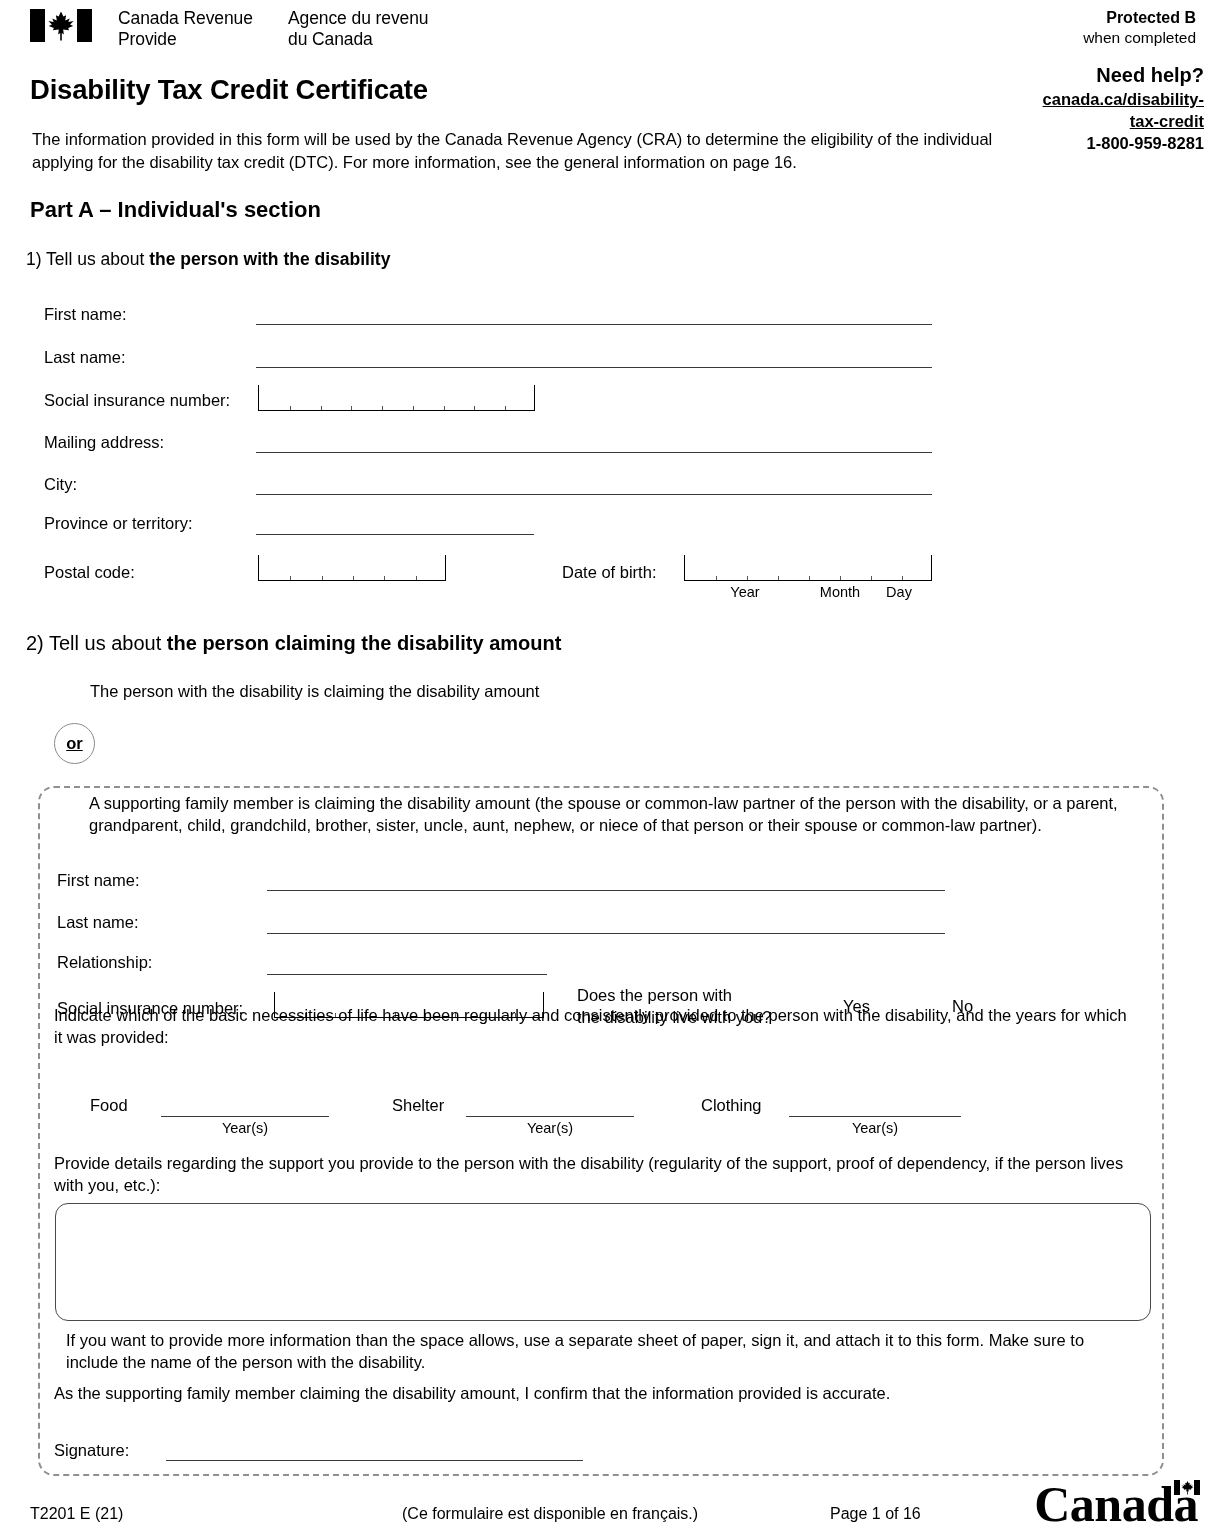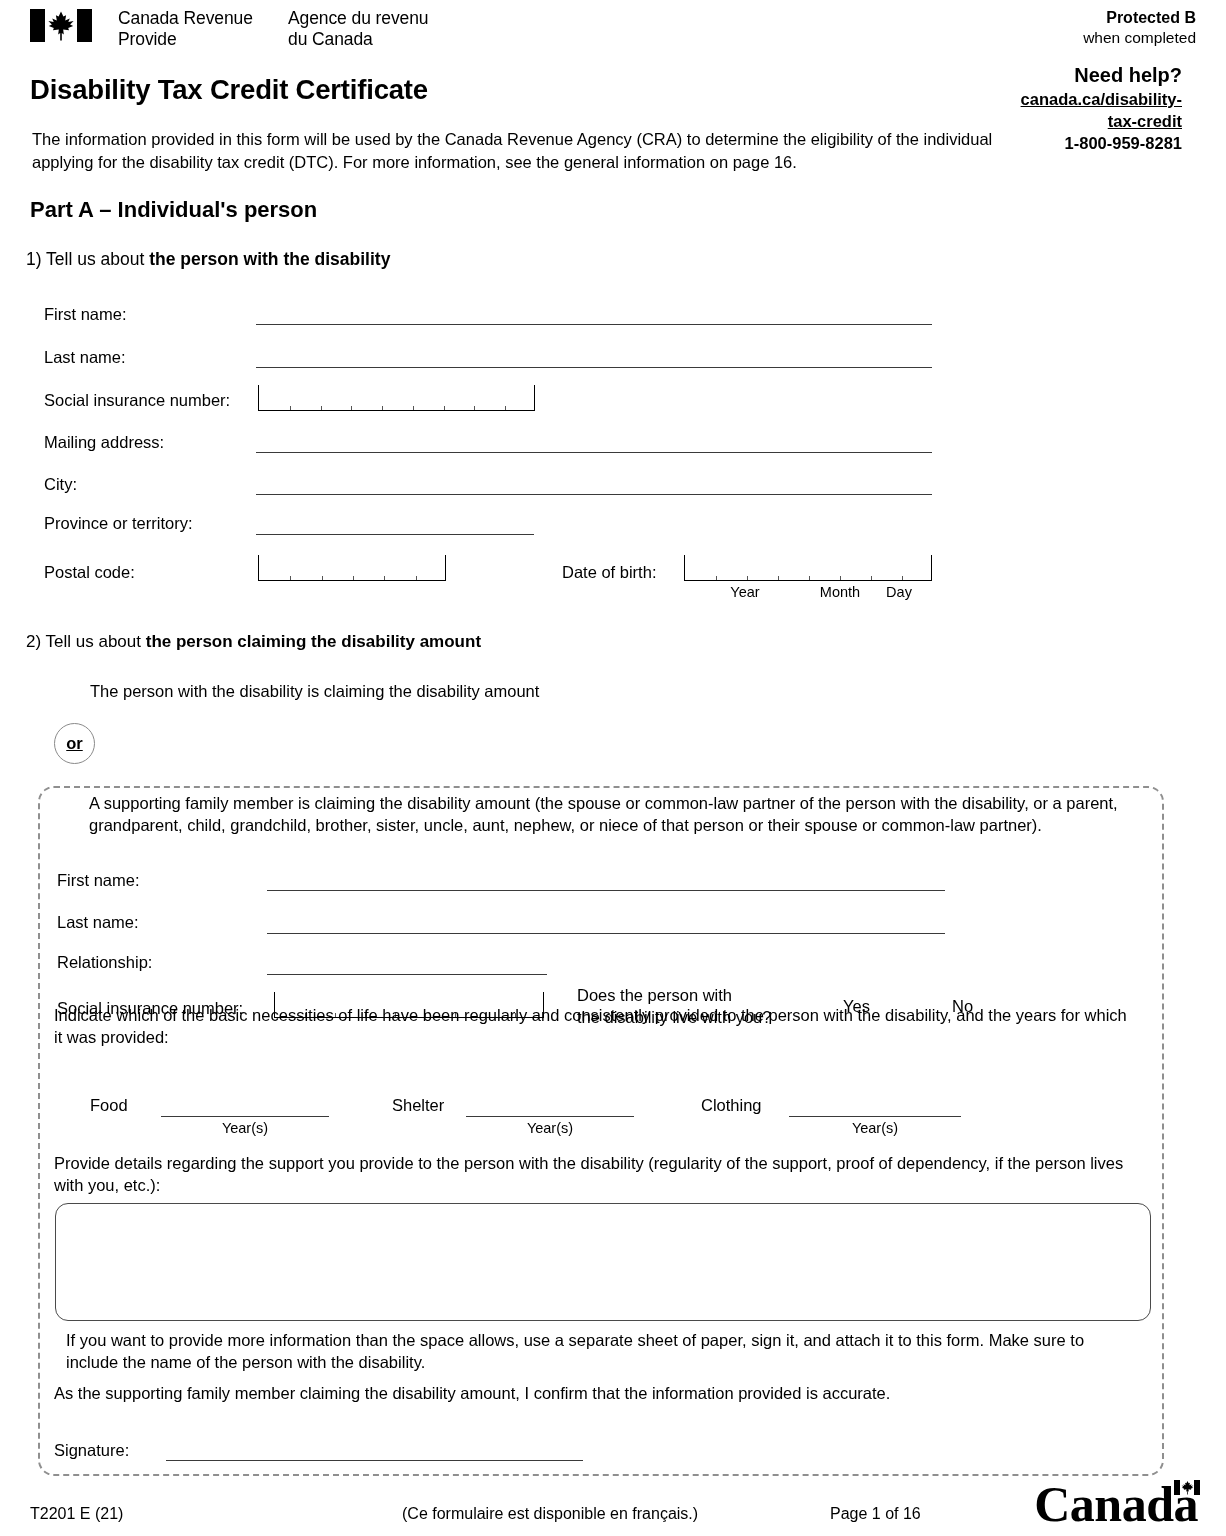--- a/index.html
+++ b/index.html
@@ -38,21 +38,21 @@
   }
 
   #protected-b {
     position: absolute; right: 30px; top: 7px;
     text-align: right; width: 330px;
   }
   #protected-b .pb-main { font-size: 16px; font-weight: bold; line-height: 21px; }
   #protected-b .pb-sub  { font-size: 15.5px; line-height: 19px; }
 
   #need-help {
-    position: absolute; right: 44px; top: 63px;
+    position: absolute; right: 22px; top: 63px;
     text-align: right; width: 330px;
   }
   #need-help .nh-title { font-size: 20px; font-weight: bold; line-height: 25px; }
   #need-help .nh-url   { font-size: 16.5px; font-weight: bold; line-height: 22px; text-decoration: underline; }
   #need-help .nh-phone { font-size: 16.5px; font-weight: bold; line-height: 22px; }
 
   
   #doc-title {
     position: absolute; left: 30px; top: 74px;
     font-size: 27.5px; font-weight: bold; letter-spacing: -0.2px;
@@ -64,21 +64,21 @@
   #part-a-title {
     position: absolute; left: 30px; top: 197px;
     font-size: 22px; font-weight: bold;
   }
   #q1-heading {
     position: absolute; left: 26px; top: 249px;
     font-size: 17.5px;
   }
   #q2-heading {
     position: absolute; left: 26px; top: 632px;
-    font-size: 17px;
+    font-size: 20px;
   }
   .bold { font-weight: bold; }
   .flabel { position: absolute; font-size: 16.5px; white-space: nowrap; }
 
   .uline {
     position: absolute;
     border-bottom: 1.6px solid #3a3a3a;
     height: 0;
   }
 
@@ -189,21 +189,21 @@
 <div id="need-help">
   <div class="nh-title">Need help?</div>
   <div class="nh-url">canada.ca/disability-</div>
   <div class="nh-url">tax-credit</div>
   <div class="nh-phone">1-800-959-8281</div>
 </div>
 
 <div id="doc-title">Disability Tax Credit Certificate</div>
 <div id="intro-text">The information provided in this form will be used by the Canada Revenue Agency (CRA) to determine the eligibility of the individual applying for the disability tax credit (DTC). For more information, see the general information on page 16.</div>
 
-<div id="part-a-title">Part A – Individual's person</div>
+<div id="part-a-title">Part A – Individual's section</div>
 
 <div id="q1-heading">
   <span>1) Tell us about </span><span class="bold">the person with the disability</span>
 </div>
 
 <div class="flabel" style="left:44px; top:305px;">First name:</div>
 <div class="uline" style="left:256px; top:324px; width:676px;"></div>
 
 <div class="flabel" style="left:44px; top:348px;">Last name:</div>
 <div class="uline" style="left:256px; top:367px; width:676px;"></div>

